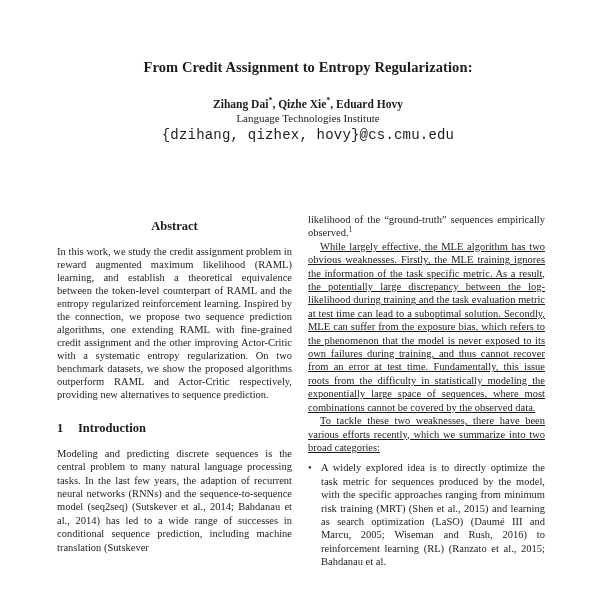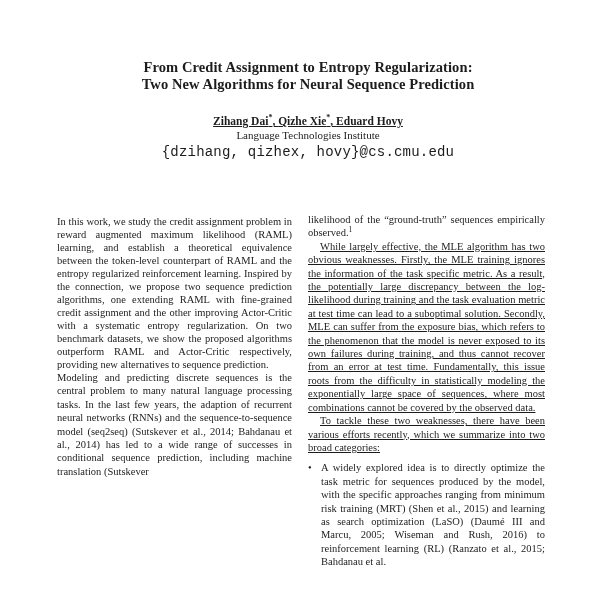--- a/index.html
+++ b/index.html
@@ -24,21 +24,20 @@
     font-size:14.5px;
     font-weight:bold;
     line-height:17px;
     letter-spacing:.1px;
   }
   .authors{
     margin-top:21px;
     font-size:11.5px;
     font-weight:bold;
     line-height:14px;
-    text-decoration:underline;
   }
   .authors sup{font-size:8px;line-height:0;}
   .affil{
     font-size:11px;
     line-height:15px;
   }
   .email{
     margin-top:1px;
     font-size:14px;
     font-family:"Liberation Mono", monospace;
@@ -91,29 +90,30 @@
   }
 </style>
 </head>
 <body>
 
 <div class="page">
 
   <div class="header">
     <div class="title">
       <div>From Credit Assignment to Entropy Regularization:</div>
-      <div>Two New Algorithms for Neural Sequence Prediction</div>
     </div>
     <div class="authors"><span>Zihang Dai</span><sup>*</sup><span>, </span><span>Qizhe Xie</span><sup>*</sup><span>, </span><span>Eduard Hovy</span></div>
     <div class="affil">Language Technologies Institute</div>
     <div class="email">{dzihang, qizhex, hovy}@cs.cmu.edu</div>
   </div>
 
   <div class="col col-left">
+    <div class="abstract-heading">Abstract</div>
     <p class="body-par abstract-body">In this work, we study the credit assignment problem in reward augmented maximum likelihood (RAML) learning, and establish a theoretical equivalence between the token-level counterpart of RAML and the entropy regularized reinforcement learning. Inspired by the connection, we propose two sequence prediction algorithms, one extending RAML with fine-grained credit assignment and the other improving Actor-Critic with a systematic entropy regularization. On two benchmark datasets, we show the proposed algorithms outperform RAML and Actor-Critic respectively, providing new alternatives to sequence prediction.</p>
+    <div class="section-heading"><span class="sec-num">1</span><span>Introduction</span></div>
     <p class="body-par">Modeling and predicting discrete sequences is the central problem to many natural language processing tasks. In the last few years, the adaption of recurrent neural networks (RNNs) and the sequence-to-sequence model (seq2seq) (Sutskever et al., 2014; Bahdanau et al., 2014) has led to a wide range of successes in conditional sequence prediction, including machine translation (Sutskever</p>
   </div>
 
   <div class="col col-right">
     <p class="body-par"><span>likelihood of the “ground-truth” sequences empirically observed.</span><sup class="fnmark">1</sup></p>
     <p class="body-par indent">While largely effective, the MLE algorithm has two obvious weaknesses. Firstly, the MLE training ignores the information of the task specific metric. As a result, the potentially large discrepancy between the log-likelihood during training and the task evaluation metric at test time can lead to a suboptimal solution. Secondly, MLE can suffer from the exposure bias, which refers to the phenomenon that the model is never exposed to its own failures during training, and thus cannot recover from an error at test time. Fundamentally, this issue roots from the difficulty in statistically modeling the exponentially large space of sequences, where most combinations cannot be covered by the observed data.</p>
     <p class="body-par indent">To tackle these two weaknesses, there have been various efforts recently, which we summarize into two broad categories:</p>
     <div class="bullet-item">
       <span class="bullet">•</span>
       <span>A widely explored idea is to directly optimize the task metric for sequences produced by the model, with the specific approaches ranging from minimum risk training (MRT) (Shen et al., 2015) and learning as search optimization (LaSO) (Daumé III and Marcu, 2005; Wiseman and Rush, 2016) to reinforcement learning (RL) (Ranzato et al., 2015; Bahdanau et al.</span>

